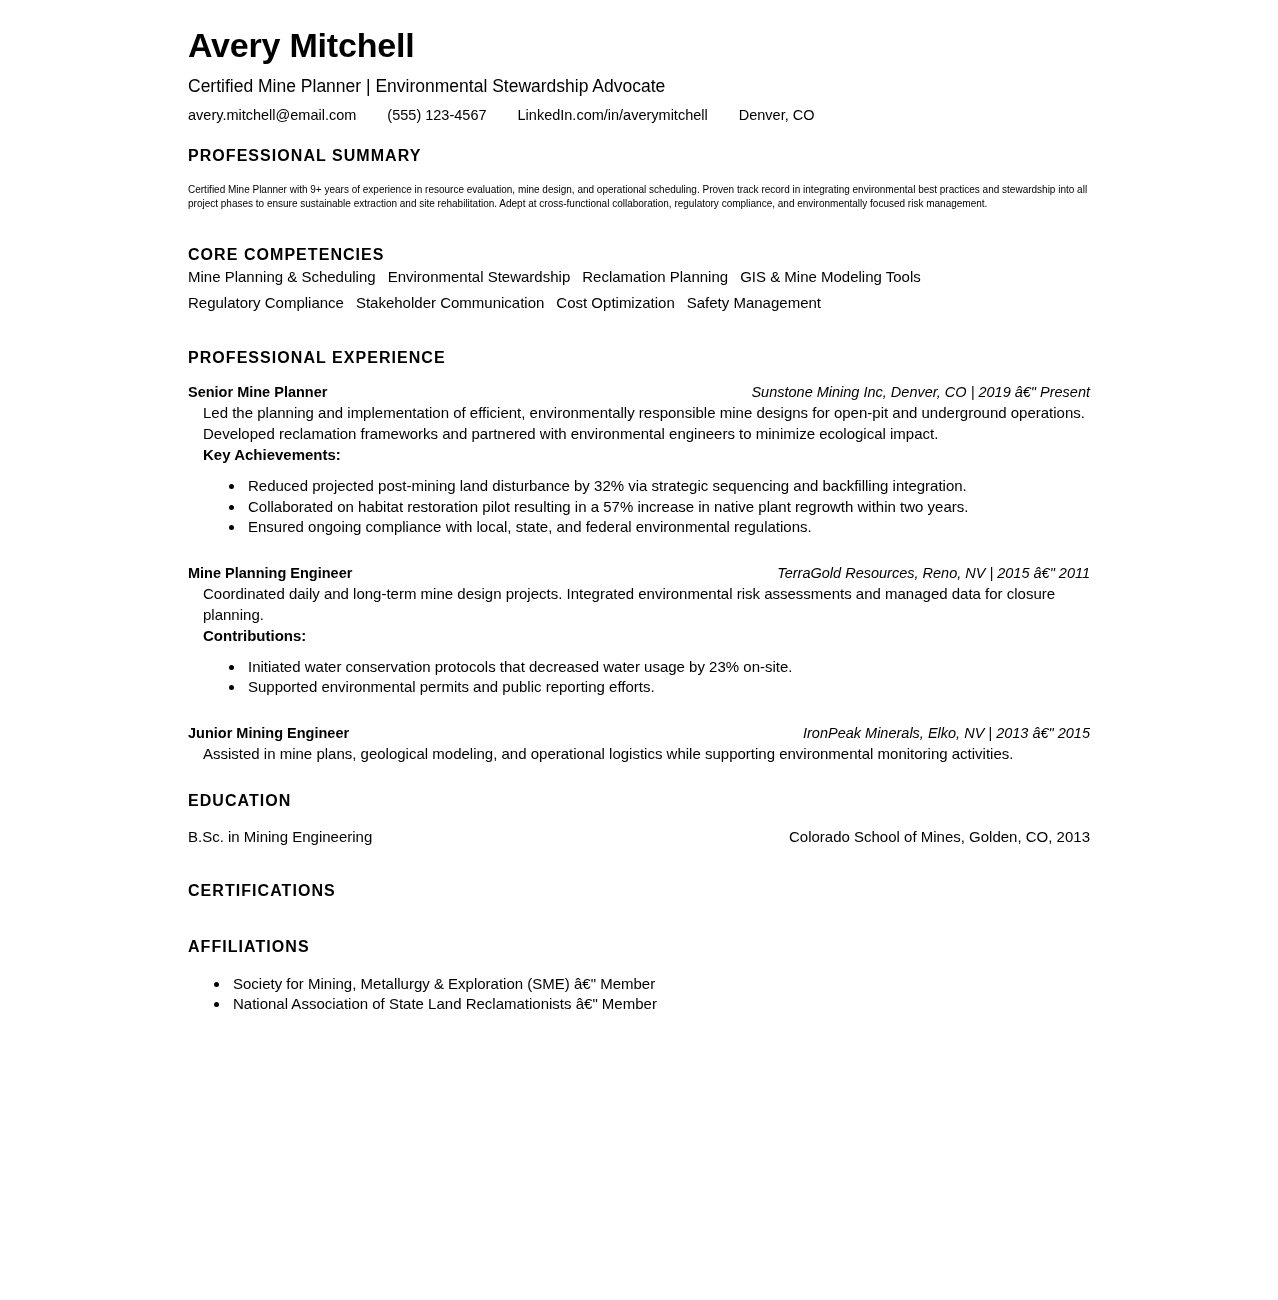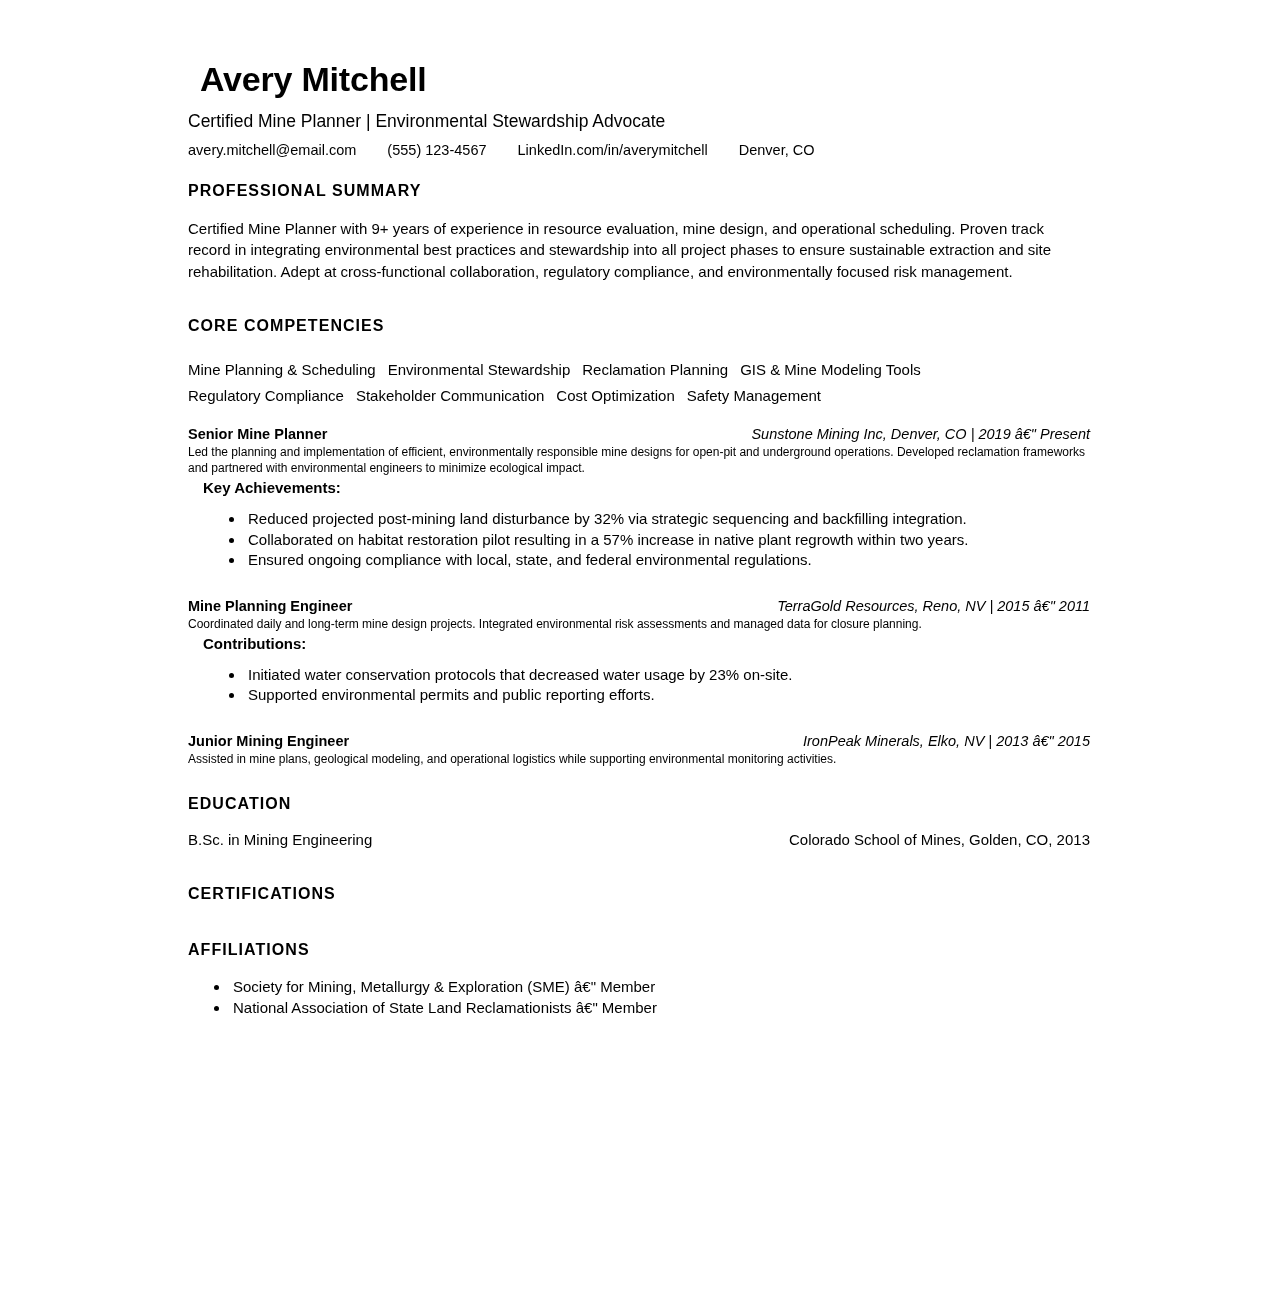--- a/index.html
+++ b/index.html
@@ -26,22 +26,22 @@
     top: 0;
     width: 902px;
   }
 
   
   .name {
     font-size: 34px;
     font-weight: bold;
     letter-spacing: -0.2px;
     line-height: 1.1;
-    margin: 12px;
-    padding-top: 49px;
+    margin: 0;
+    padding-top: 27px;
   }
   .tagline {
     font-size: 17.5px;
     line-height: 1.35;
     margin-top: 11px;
   }
   .contact-row {
     font-size: 14.5px;
     margin-top: 8px;
     display: flex;
@@ -61,29 +61,28 @@
   }
   .sec-summary      { margin-top: 24px; }
   .sec-competencies { margin-top: 35px; }
   .sec-experience   { margin-top: 33px; }
   .sec-education    { margin-top: 28px; }
   .sec-certs        { margin-top: 37px; }
   .sec-affiliations { margin-top: 38px; }
 
   
   .summary-text {
-    font-size: 15px;
+    font-size: 10px;
     line-height: 1.42;
     margin-top: 18px;
     text-align: left;
   }
 
   
   .competency-list {
-    margin-top: 22px;
     display: flex;
     flex-wrap: wrap;
     font-size: 15px;
     line-height: 1.72;
     max-width: 830px;
   }
   .competency-item { margin-right: 12px; white-space: nowrap; }
 
   
   .job { margin-top: 17px; }
@@ -93,21 +92,22 @@
     align-items: center;
     font-size: 14.5px;
   }
   .job-title { font-weight: bold; }
   .job-meta {
     font-style: italic;
     text-align: right;
     white-space: nowrap;
   }
   .job-body {
-    font-size: 12px;
+    margin-left: 15px;
+    font-size: 15px;
     line-height: 1.4;
     margin-top: 2px;
   }
   .job-subhead {
     margin-left: 15px;
     font-size: 15px;
     font-weight: bold;
     line-height: 1.4;
   }
   ul.bullets {
@@ -171,20 +171,21 @@
         <span class="competency-item">Reclamation Planning</span>
         <span class="competency-item">GIS &amp; Mine Modeling Tools</span>
         <span class="competency-item">Regulatory Compliance</span>
         <span class="competency-item">Stakeholder Communication</span>
         <span class="competency-item">Cost Optimization</span>
         <span class="competency-item">Safety Management</span>
       </div>
     </section>
 
     <section>
+      <h2 class="section-title sec-experience">PROFESSIONAL EXPERIENCE</h2>
 
       <div class="job">
         <div class="job-header">
           <span class="job-title">Senior Mine Planner</span>
           <span class="job-meta">Sunstone Mining Inc, Denver, CO | 2019 â€" Present</span>
         </div>
         <div class="job-body">Led the planning and implementation of efficient, environmentally responsible mine designs for open-pit and underground operations. Developed reclamation frameworks and partnered with environmental engineers to minimize ecological impact.</div>
         <div class="job-subhead">Key Achievements:</div>
         <ul class="bullets">
           <li>Reduced projected post-mining land disturbance by 32% via strategic sequencing and backfilling integration.</li>

